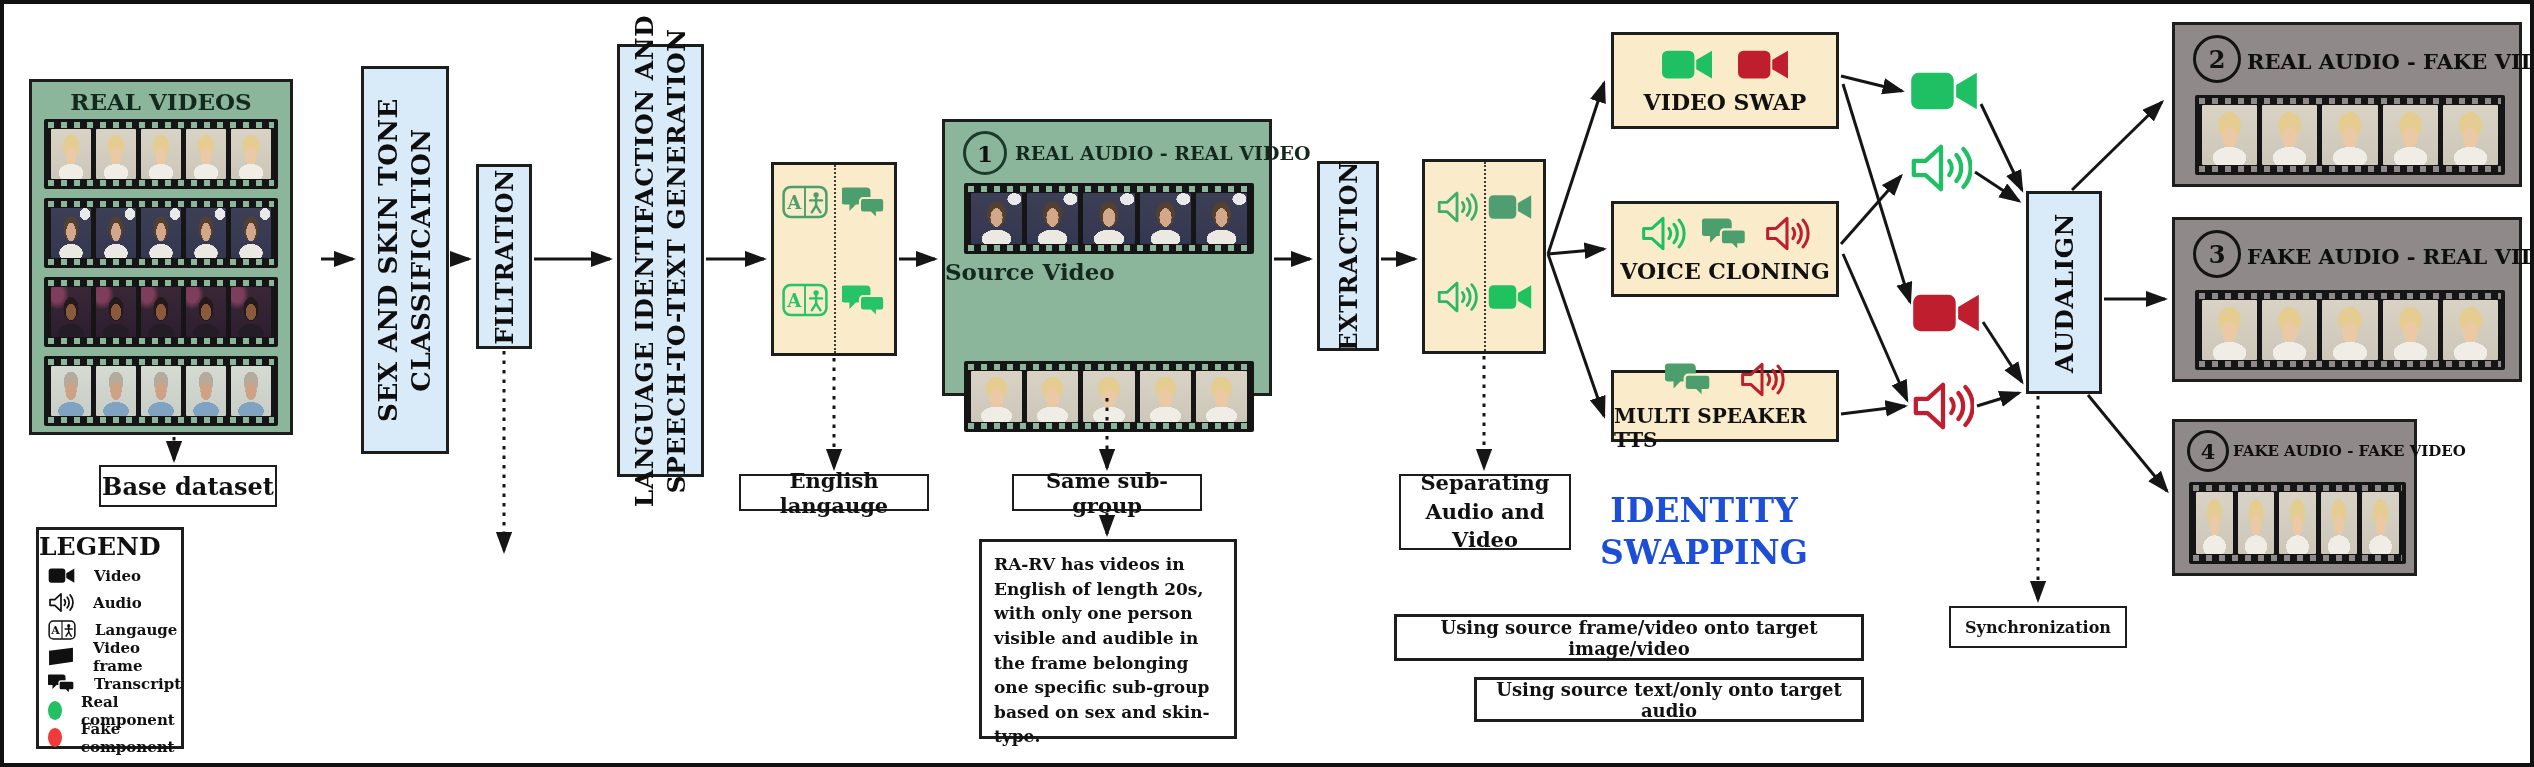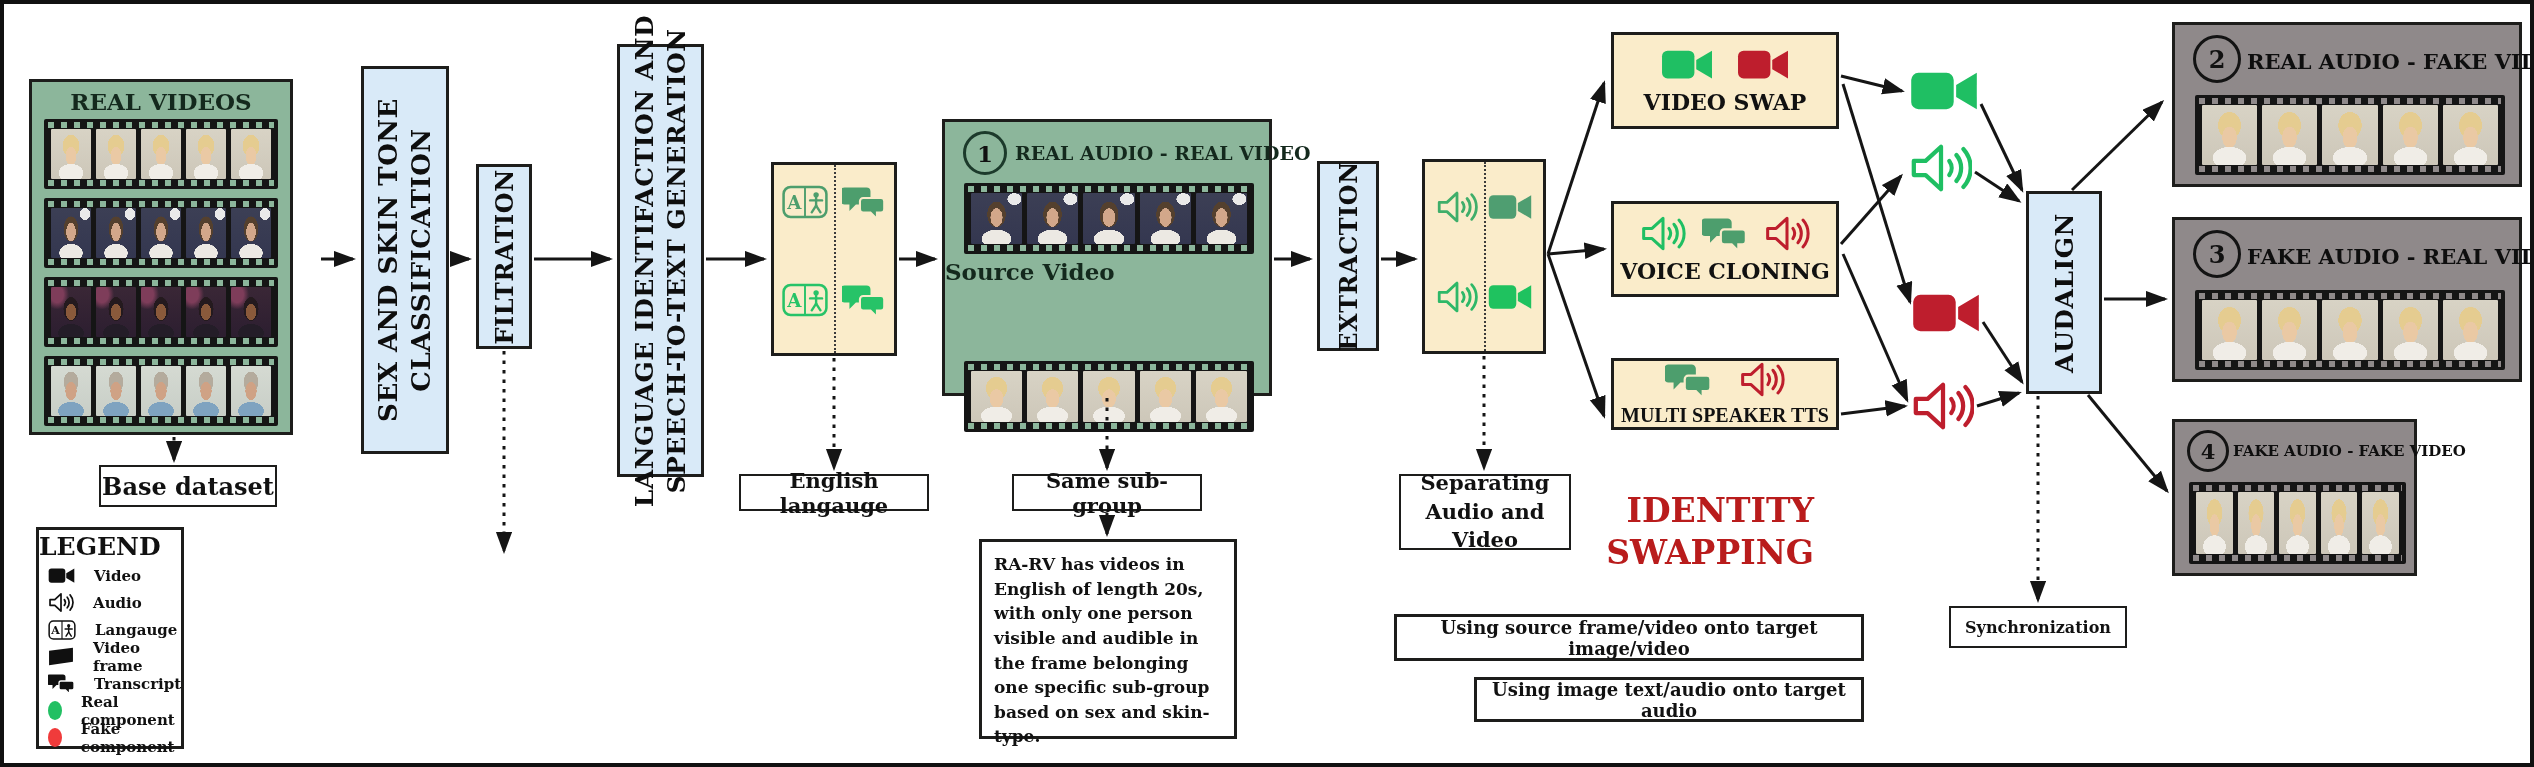--- a/index.html
+++ b/index.html
@@ -297,42 +297,42 @@
         </span>
       <span class="icon" style="color:#be1e2d;">
           <svg width="46" height="37" viewBox="0 0 52 44">
             <use href="#ic-spk"></use>
           </svg>
         </span>
     </div>
     <div class="genlabel" style="font-size:22px;">VOICE CLONING</div>
   </div>
 
-  <div class="abs box creambg genbox" style="left:1607px;top:354px;width:228px;height:72px;font-family:Liberation Serif, serif;">
+  <div class="abs box creambg genbox" style="left:1607px;top:366px;width:228px;height:72px;">
     <div class="iconrow" style="gap:26px;">
       <span class="icon" style="color:#4d9e6d;--bub:#faecca;">
           <svg width="48" height="36" viewBox="0 0 54 42">
             <use href="#ic-chat"></use>
           </svg>
         </span>
       <span class="icon" style="color:#be1e2d;">
           <svg width="46" height="37" viewBox="0 0 52 44">
             <use href="#ic-spk"></use>
           </svg>
         </span>
     </div>
     <div class="genlabel" style="font-size:20px;">MULTI SPEAKER TTS</div>
   </div>
 
-  <div class="abs" style="left:1590px;top:486px;width:220px;text-align:right;font-weight:bold;color:#b91c1c;font-size:33px;line-height:42px;">
+  <div class="abs" style="left:1590px;top:486px;width:220px;text-align:center;font-weight:bold;color:#1d4ed8;font-size:33px;line-height:42px;">
     <div>IDENTITY</div>
     <div>SWAPPING</div>
   </div>
   <div class="abs labelbox" style="left:1390px;top:610px;width:470px;height:47px;font-size:18px;border-width:3px;">Using source frame/video onto target image/video</div>
-  <div class="abs labelbox" style="left:1470px;top:673px;width:390px;height:45px;font-size:18px;border-width:3px;">Using image text/audio onto target audio</div>
+  <div class="abs labelbox" style="left:1470px;top:673px;width:390px;height:45px;font-size:18px;border-width:3px;">Using source text/only onto target audio</div>
 
   <span class="abs icon" style="left:1906px;top:62px;color:#1fbf63;">
       <svg width="68" height="50" viewBox="0 0 56 40">
         <use href="#ic-cam"></use>
       </svg>
     </span>
   <span class="abs icon" style="left:1906px;top:138px;color:#1fbf63;">
       <svg width="62" height="52" viewBox="0 0 52 44">
         <use href="#ic-spk"></use>
       </svg>

